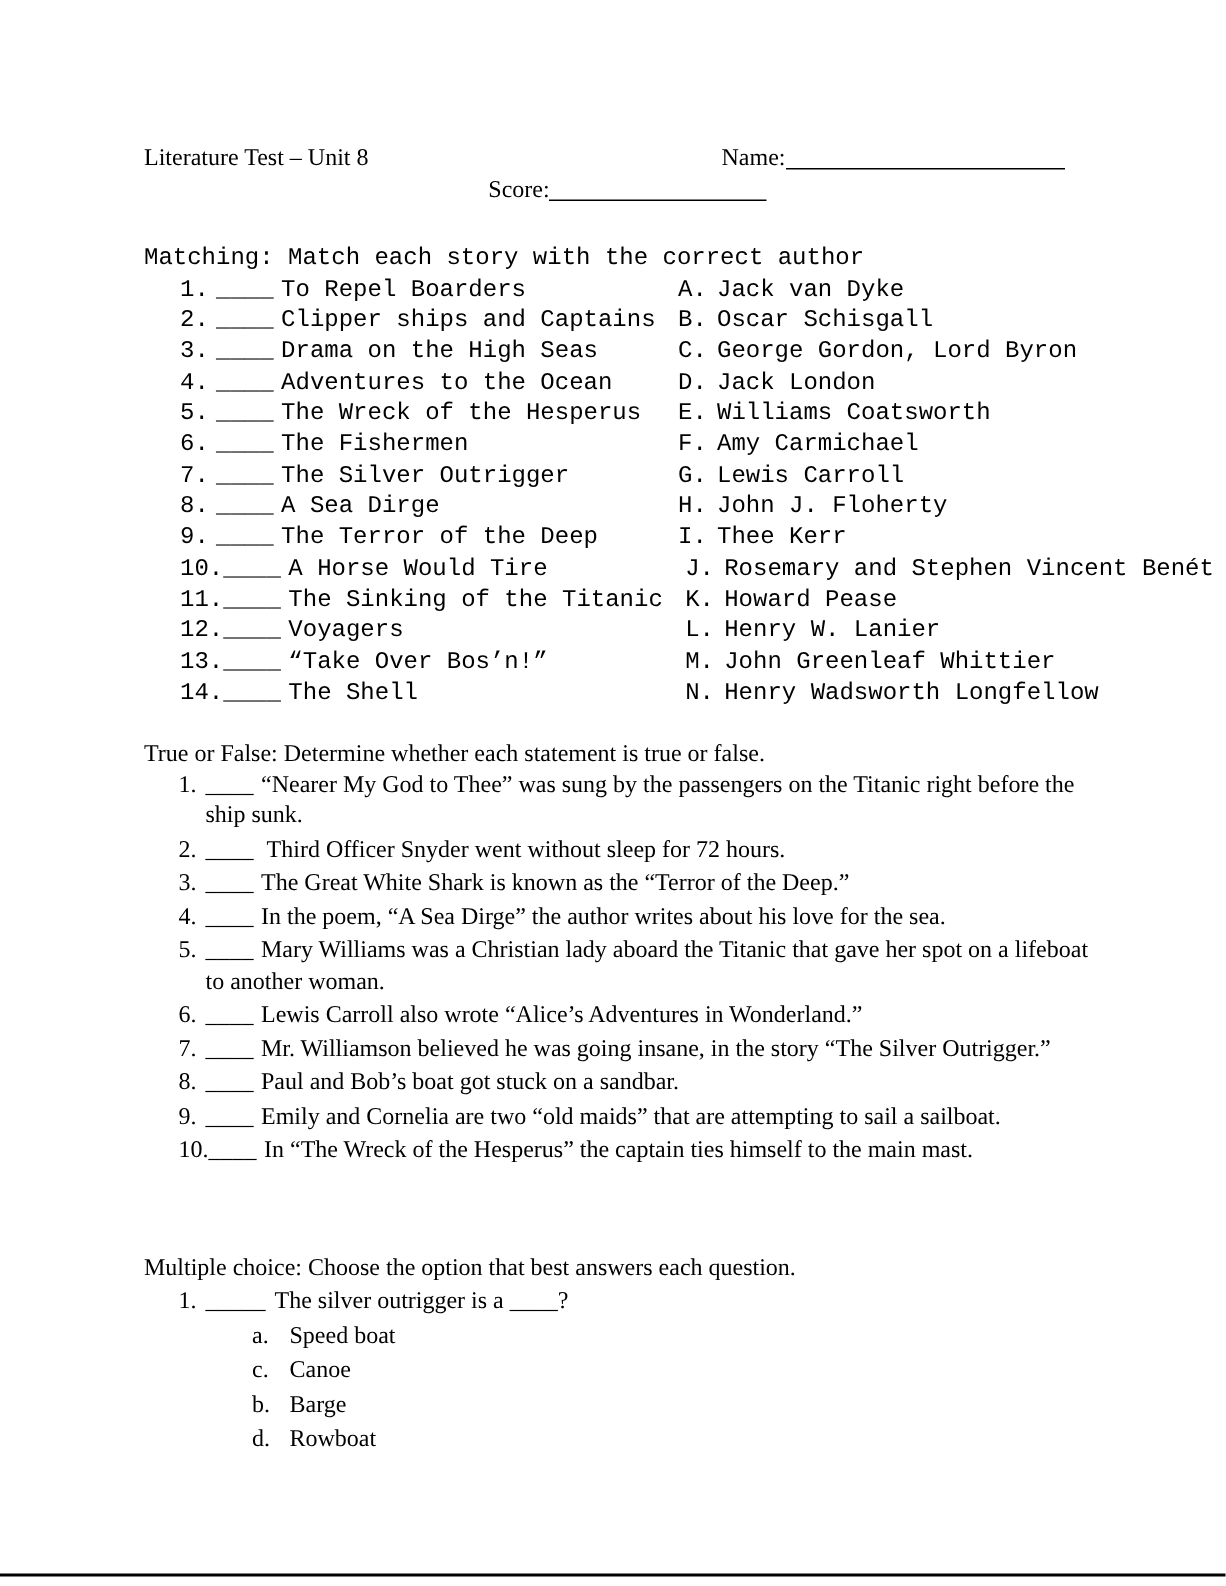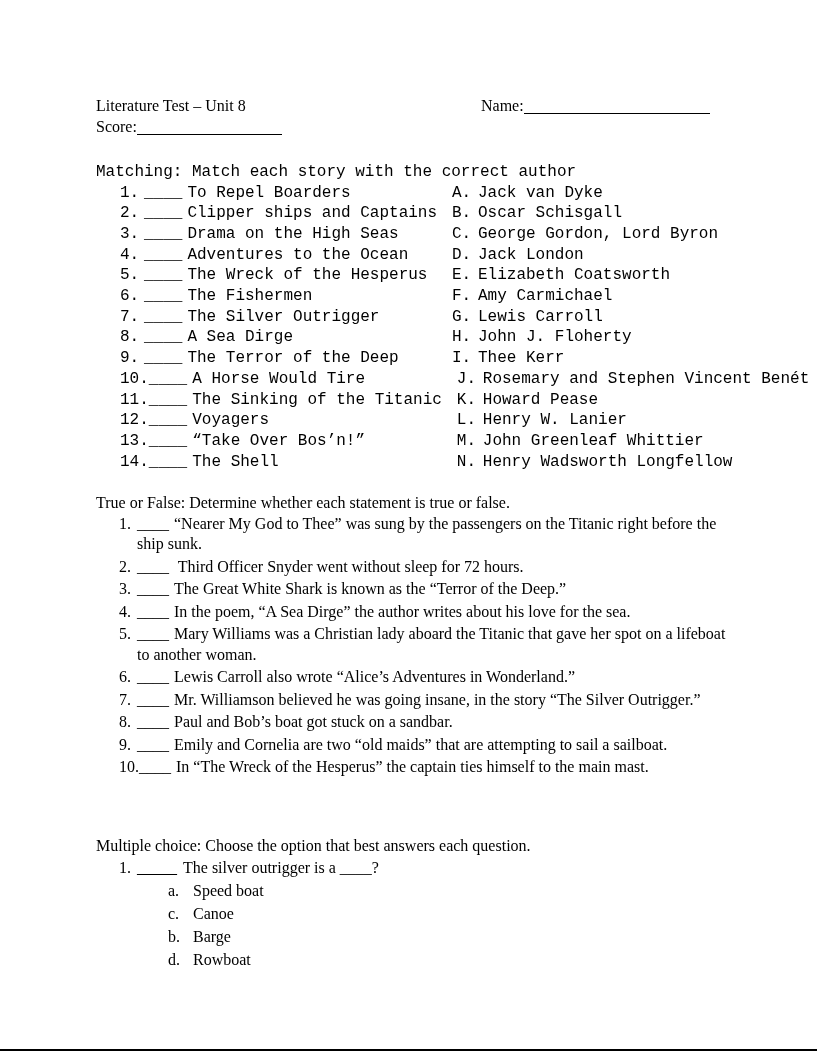--- a/index.html
+++ b/index.html
@@ -7,21 +7,21 @@
   body {
     font-family:"Liberation Serif","DejaVu Serif",serif;
     font-size:16px;
     color:#000;
     position:relative;
     overflow:hidden;
   }
   .page { position:absolute; inset:0; background:#fff; }
   .content { position:absolute; left:96px; top:96px; width:645px; }
 
-  .line { line-height:20.5px; }
+  .line { line-height:20.5px;text-align:center; }
 
   
   .header-row { position:relative; line-height:20.5px; }
   .name-field { position:absolute; left:385px; top:0; white-space:nowrap; }
   .uline { display:inline-block; border-bottom:1.5px solid #000; height:14px; vertical-align:-3px; }
   .name-line  { width:186px; }
   .score-line { width:145px; }
 
   
   .section-heading { line-height:20.5px; }
@@ -38,21 +38,21 @@
   .blank { margin-right:5px; }
 
   
   .tf-item { padding-left:41px; line-height:20.5px; margin-bottom:2px; }
   .tf-num { display:inline-block; min-width:41px; margin-left:-41px; padding-left:23px; }
   .tf-text { white-space:pre-wrap; }
 
   
   .mc-question { padding-left:41px; line-height:20.5px; margin-top:2px; }
   .mc-num { display:inline-block; min-width:41px; margin-left:-41px; padding-left:23px; }
-  .mc-blank { margin-right:6px;text-decoration:underline; }
+  .mc-blank { margin-right:6px; }
   .mc-option { padding-left:97px; line-height:23px; }
   .mc-letter { display:inline-block; width:97px; margin-left:-97px; padding-left:72px; }
 
   .bottom-rule { position:absolute; left:0; top:1049px; width:817px; height:2px; background:#000; }
 </style>
 </head>
 <body>
 
 <div class="page">
   <div class="content">
@@ -91,21 +91,21 @@
       <div class="m-row">
         <span class="m-num">4.</span>
         <span class="m-story"><span class="blank">____</span><span>Adventures to the Ocean</span></span>
         <span class="m-letter">D.</span>
         <span class="m-author">Jack London</span>
       </div>
       <div class="m-row">
         <span class="m-num">5.</span>
         <span class="m-story"><span class="blank">____</span><span>The Wreck of the Hesperus</span></span>
         <span class="m-letter">E.</span>
-        <span class="m-author">Elizabeth Coatsworth</span>
+        <span class="m-author">Williams Coatsworth</span>
       </div>
       <div class="m-row">
         <span class="m-num">6.</span>
         <span class="m-story"><span class="blank">____</span><span>The Fishermen</span></span>
         <span class="m-letter">F.</span>
         <span class="m-author">Amy Carmichael</span>
       </div>
       <div class="m-row">
         <span class="m-num">7.</span>
         <span class="m-story"><span class="blank">____</span><span>The Silver Outrigger</span></span>

